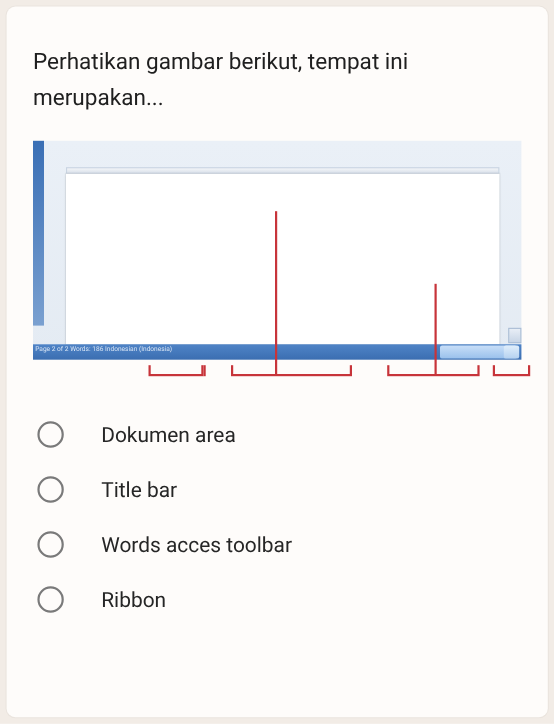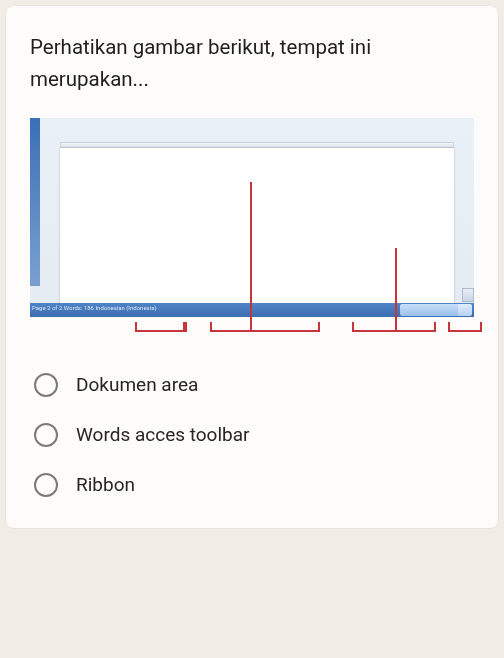--- a/index.html
+++ b/index.html
@@ -8,22 +8,22 @@
     font-family: "Segoe UI", Roboto, Arial, sans-serif;
     color: #222;
     width: 504px;
     height: 658px;
     overflow: hidden;
   }
   .card {
     background: #fefcfa;
     border-radius: 8px;
     margin: 6px;
-    padding: 26px 24px 0 24px;
-    height: 522px;
+    padding: 36px 24px 0 24px;
+    height: 646px;
     box-shadow: 0 0 0 1px rgba(0,0,0,0.03);
   }
   .question-text {
     font-size: 20.5px;
     line-height: 1.55;
     color: #1f1f1f;
     margin-bottom: 22px;
   }
   .image-area {
     width: 100%;
@@ -130,22 +130,22 @@
     width: 2px; height: 10px;
     background: #c7343a;
     top: 0;
   }
   .t1 { left: 155px; }
 
   
   .options { padding-top: 4px; }
   .option {
     display: flex;
-    align-items: center;
-    gap: 18px;
+    align-items: flex-end;
+    gap: 34px;
     padding: 13px 4px;
     cursor: pointer;
   }
   .radio-circle {
     width: 24px; height: 24px;
     border: 2px solid #7a7a7a;
     border-radius: 50%;
     flex: none;
   }
   .option-label {
@@ -182,20 +182,24 @@
     </div>
   </div>
 
   <div class="options">
     <div class="option">
       <div class="radio-circle"></div>
       <div class="option-label">Dokumen area</div>
     </div>
     <div class="option">
       <div class="radio-circle"></div>
+      <div class="option-label">Title bar</div>
+    </div>
+    <div class="option">
+      <div class="radio-circle"></div>
       <div class="option-label">Words acces toolbar</div>
     </div>
     <div class="option">
       <div class="radio-circle"></div>
       <div class="option-label">Ribbon</div>
     </div>
   </div>
 
 </div>
 

